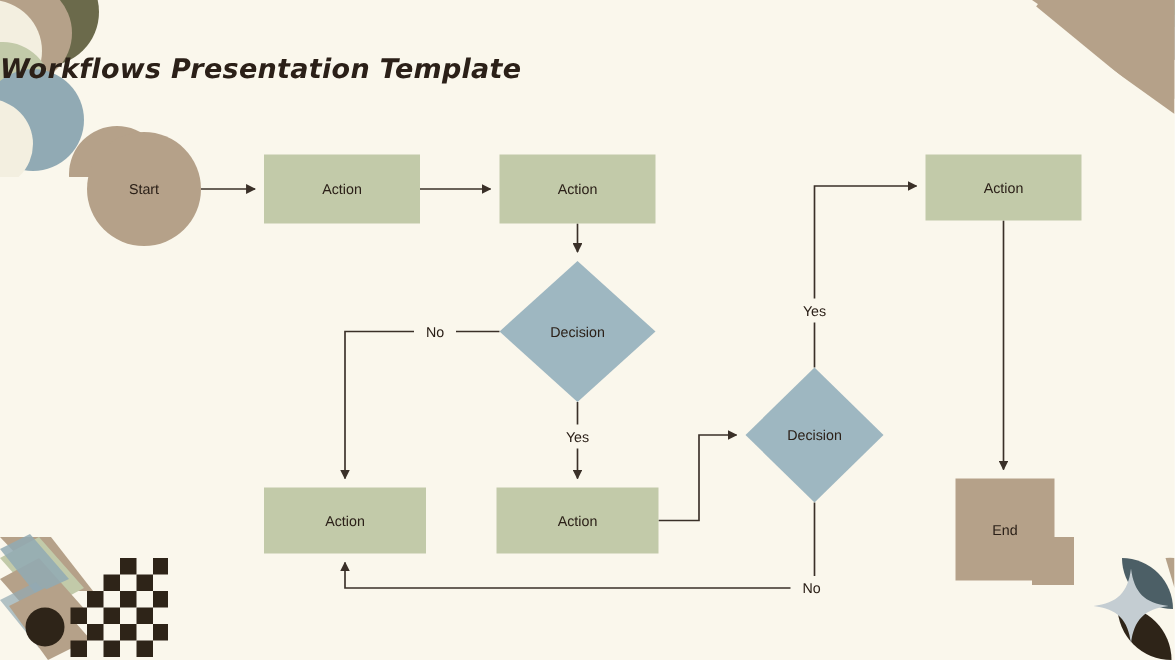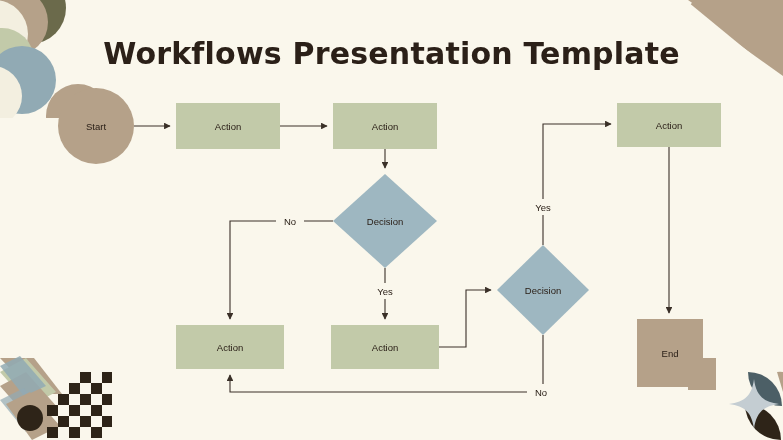--- a/index.html
+++ b/index.html
@@ -24,26 +24,27 @@
     left: 0;
     top: 0;
     width: 783px;
     height: 440px;
   }
   #title {
     position: absolute;
     left: 0;
     top: 36px;
     width: 783px;
-    text-align: center;
-    font-size: 30px;
+    text-align: left;
+    font-size: 18px;
     font-weight: bold;
     letter-spacing: 0.2px;
     color: #2b2018;
     font-family: "DejaVu Sans", sans-serif;
+    font-style: italic;
   }
   .node-label {
     font-size: 9.5px;
     fill: #2b2018;
     font-family: "Liberation Sans", sans-serif;
     text-anchor: middle;
     dominant-baseline: middle;
   }
   .edge-label {
     font-size: 9.5px;

